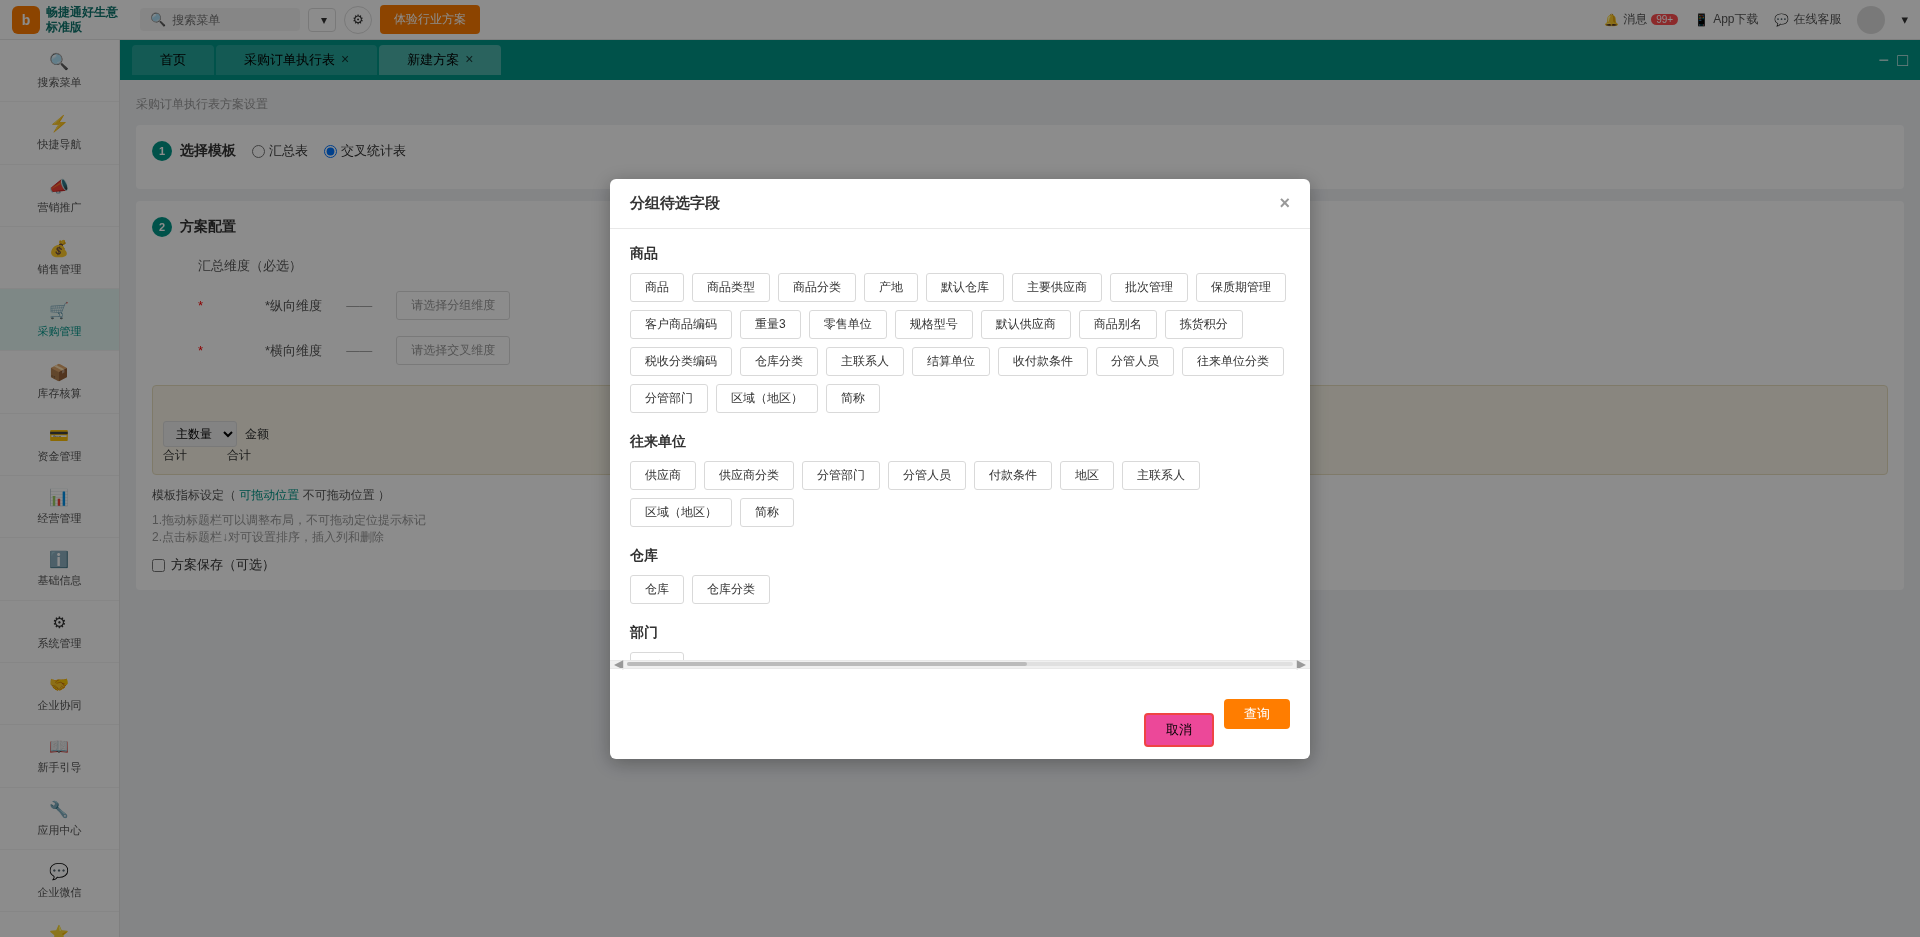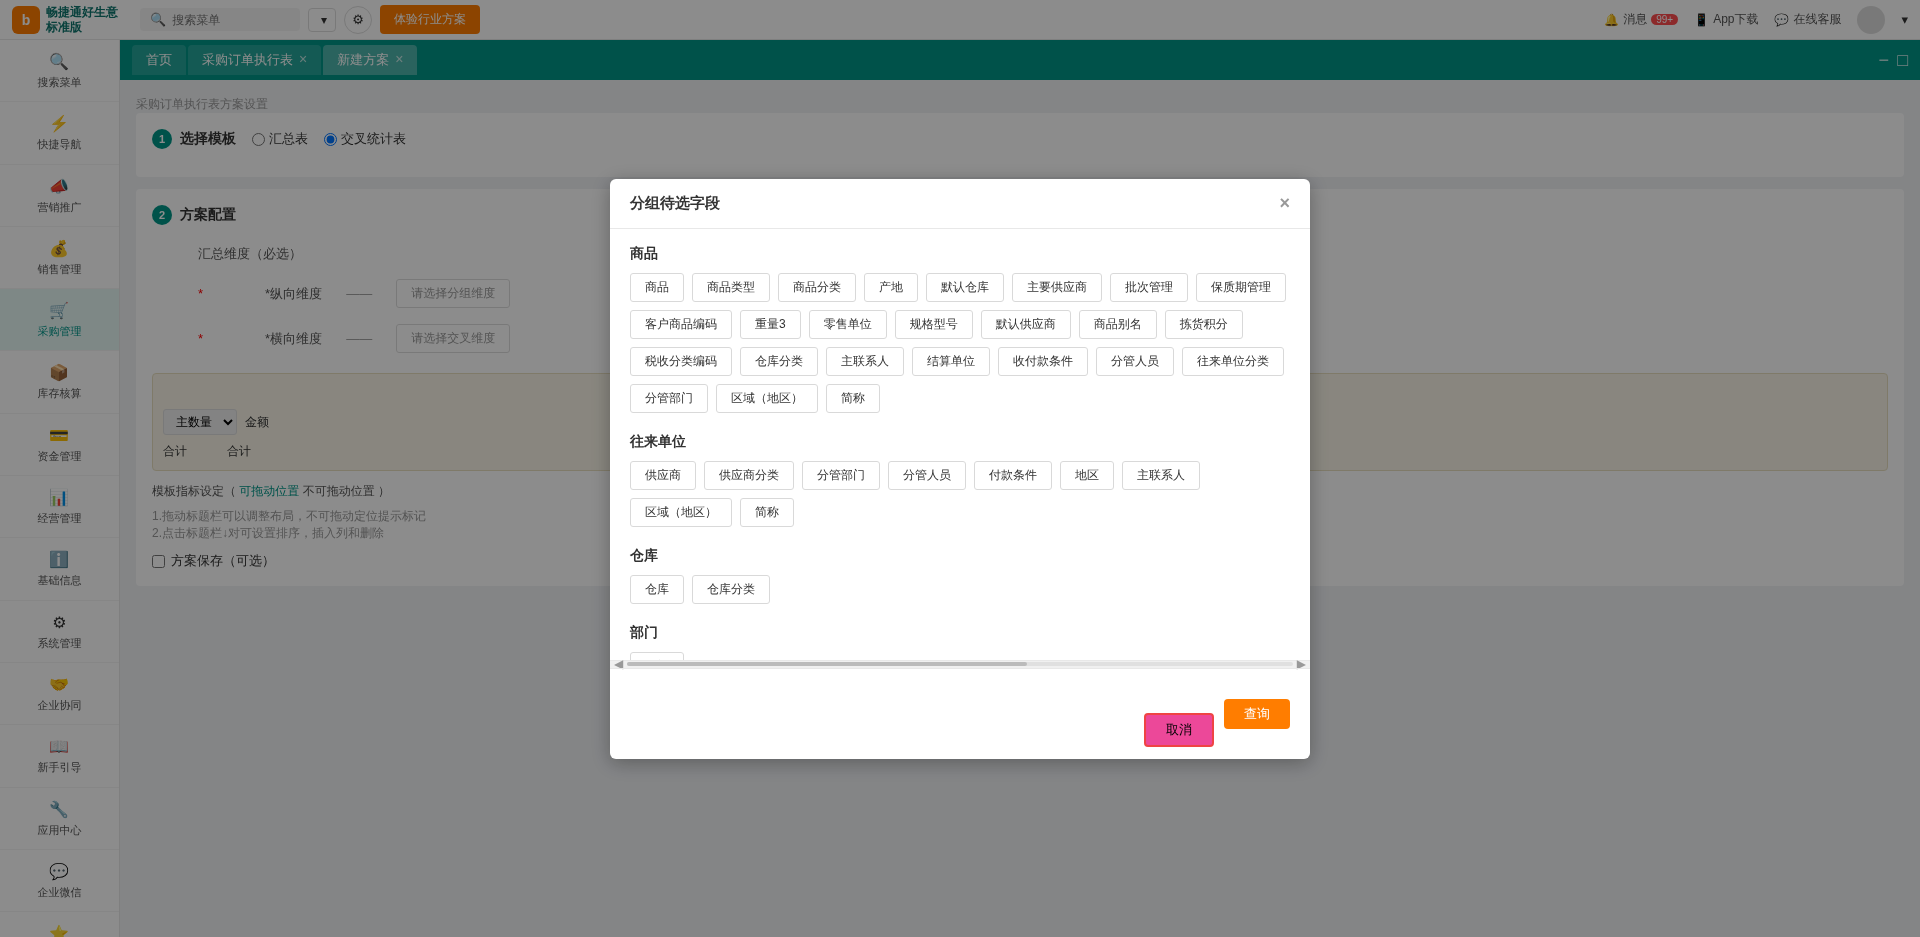--- a/index.html
+++ b/index.html
@@ -35,23 +35,23 @@
       height: 40px;
       background: #009688;
       display: flex;
       align-items: center;
       padding: 0 12px;
       gap: 2px;
       position: fixed; top: 40px; left: 120px; right: 0; z-index: 99;
     }
     .tab {
       display: flex; gap: 6px;
-      padding: 6px 14px;
+      padding: 6px 28px;
       background: rgba(255,255,255,0.15);
-      color: #ffffff;
+      color: #000000;
       border-radius: 4px 4px 0 0;
       cursor: pointer;
       font-size: 13px;
     }
     .tab.active { background: rgba(255,255,255,0.3); }
     .tab-close { font-size: 14px; opacity: 0.7; }
     .tabbar-actions { margin-left: auto; display: flex; align-items: center; gap: 8px; }
     .tabbar-action-btn { color: white; font-size: 18px; cursor: pointer; opacity: 0.8; }
 
     
@@ -77,21 +77,21 @@
 
     
     .main-content {
       margin-top: 80px;
       margin-left: 120px;
       padding: 16px;
       min-height: calc(100vh - 80px);
     }
 
     
-    .breadcrumb { font-size: 12px; color: #999; }
+    .breadcrumb { font-size: 12px; color: #999; margin-bottom: 12px; }
 
     
     .page-section { background: #fff; border-radius: 4px; padding: 16px; margin-bottom: 12px; }
     .step-header { display: flex; align-items: center; gap: 8px; margin-bottom: 12px; }
     .step-num { width: 20px; height: 20px; background: #009688; color: white; border-radius: 50%; display: flex; align-items: center; justify-content: center; font-size: 11px; font-weight: bold; }
     .step-title { font-size: 14px; font-weight: bold; }
     .radio-group { display: flex; align-items: center; gap: 16px; margin-left: 8px; }
     .radio-group label { display: flex; align-items: center; gap: 4px; cursor: pointer; font-size: 13px; }
 
     .config-row { display: flex; align-items: center; gap: 16px; padding: 8px 0; }
@@ -326,21 +326,21 @@
       <button style="padding:5px 14px; border:1px solid #ddd; border-radius:3px; background:#fff; cursor:pointer; font-size:12px; color:#999;">请选择交叉维度</button>
     </div>
     <div style="margin: 12px 0; background:#f9f5e8; border:1px solid #e8dfc0; border-radius:4px; padding:10px;">
       <div style="font-size:12px; color:#b91c1c; margin-bottom:8px;text-align:center;">统计指标</div>
       <div style="display:flex; gap:8px; align-items:center;">
         <select style="padding:4px 8px; border:1px solid #ddd; border-radius:3px; font-size:12px;">
           <option>主数量</option>
         </select>
         <span style="font-size:12px;">金额</span>
       </div>
-      <div style="margin-top:8px; display:flex; gap:40px;">
+      <div style="display:flex; gap:40px;">
         <span style="font-size:12px;">合计</span>
         <span style="font-size:12px;">合计</span>
       </div>
     </div>
     <div style="font-size:12px; color:#555; margin-bottom:8px;">
       <span>模板指标设定（</span>
       <span style="color:#009688;">可拖动位置</span>
       <span> </span>
       <span>不可拖动位置</span>
       <span>）</span>

